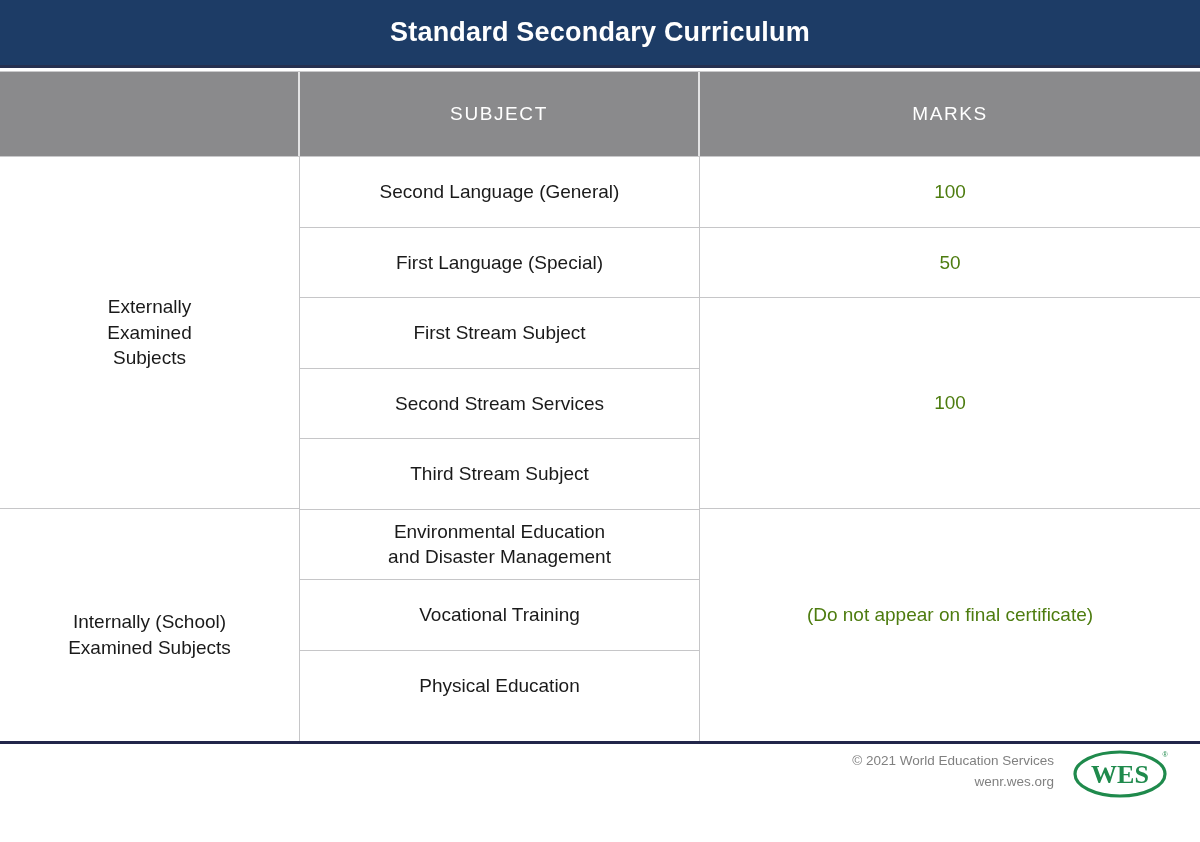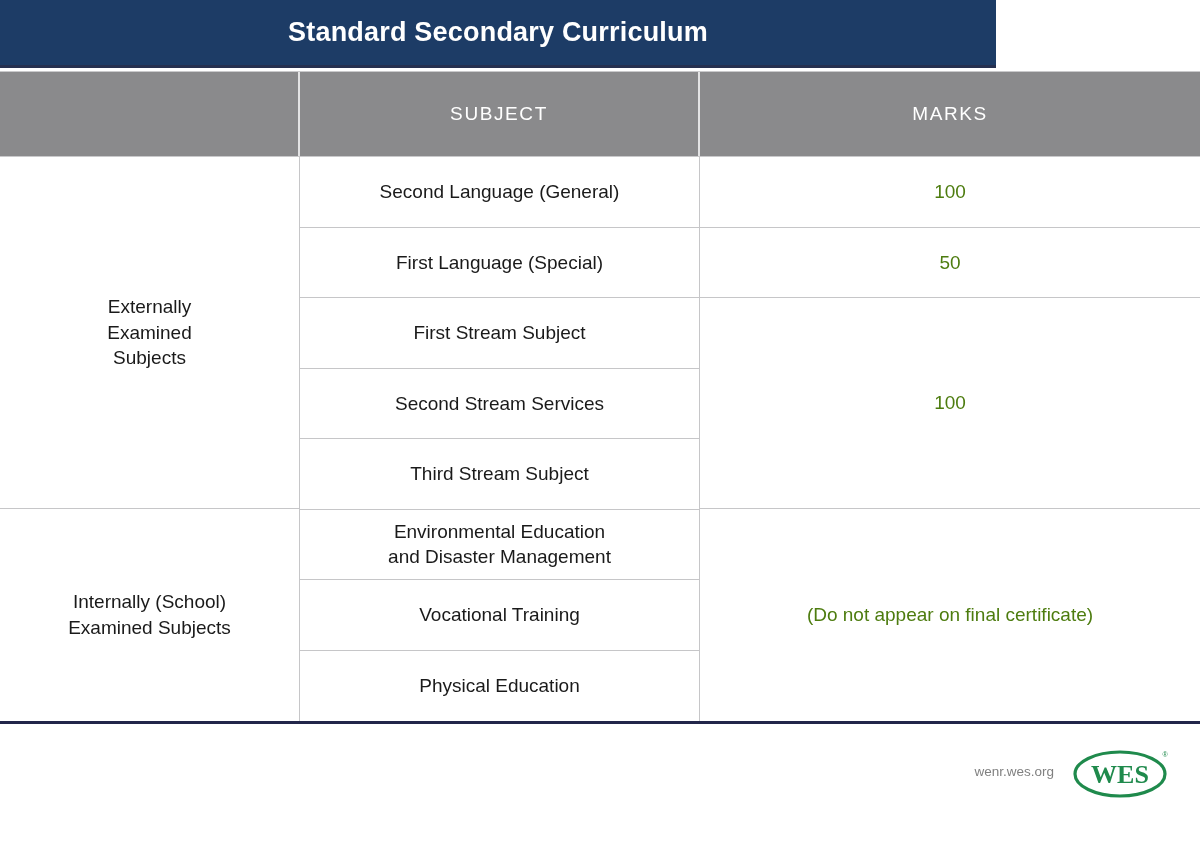--- a/index.html
+++ b/index.html
@@ -20,21 +20,21 @@
     width: 1200px;
     height: 842px;
     box-sizing: border-box;
   }
 
   
   .title-bar {
     position: absolute;
     left: 0;
     top: 0;
-    width: 996px;
+    width: 1200px;
     height: 68px;
     background: #1d3c66;
     border-bottom: 3px solid #26304f;
     box-sizing: border-box;
     display: flex;
     align-items: center;
     justify-content: center;
   }
   .title-text {
     color: #ffffff;
@@ -80,20 +80,21 @@
     width: 1200px;
   }
 
   
   .col-group {
     width: 300px;
     border-right: 1px solid #c6c6c8;
     box-sizing: border-box;
     display: flex;
     flex-direction: column;
+    gap: 20px;
   }
   .group-cell {
     display: flex;
     align-items: center;
     justify-content: center;
     text-align: center;
     font-size: 19px;
     line-height: 1.36;
     box-sizing: border-box;
     color: #1a1a1a;
@@ -226,20 +227,21 @@
         <div class="marks-cell h2">50</div>
         <div class="marks-cell span3">100</div>
         <div class="marks-cell span-int">(Do not appear on final certificate)</div>
       </div>
 
     </div>
   </div>
 
   <div class="footer">
     <div class="footer-text">
+      <span class="footer-line">© 2021 World Education Services</span>
       <span class="footer-line">wenr.wes.org</span>
     </div>
     <div class="wes-logo">
       <svg viewBox="0 0 104 54" width="104" height="54" aria-hidden="true">
         <ellipse cx="50" cy="29" rx="45" ry="22" fill="none" stroke="#1f8a4c" stroke-width="3.2"></ellipse>
         <text x="50" y="38" text-anchor="middle" font-family="'Liberation Serif', serif" font-size="26" font-weight="bold" fill="#1f8a4c">WES</text>
         <text x="95" y="12" text-anchor="middle" font-family="'Liberation Sans', sans-serif" font-size="7" fill="#1f8a4c">®</text>
       </svg>
     </div>
   </div>

